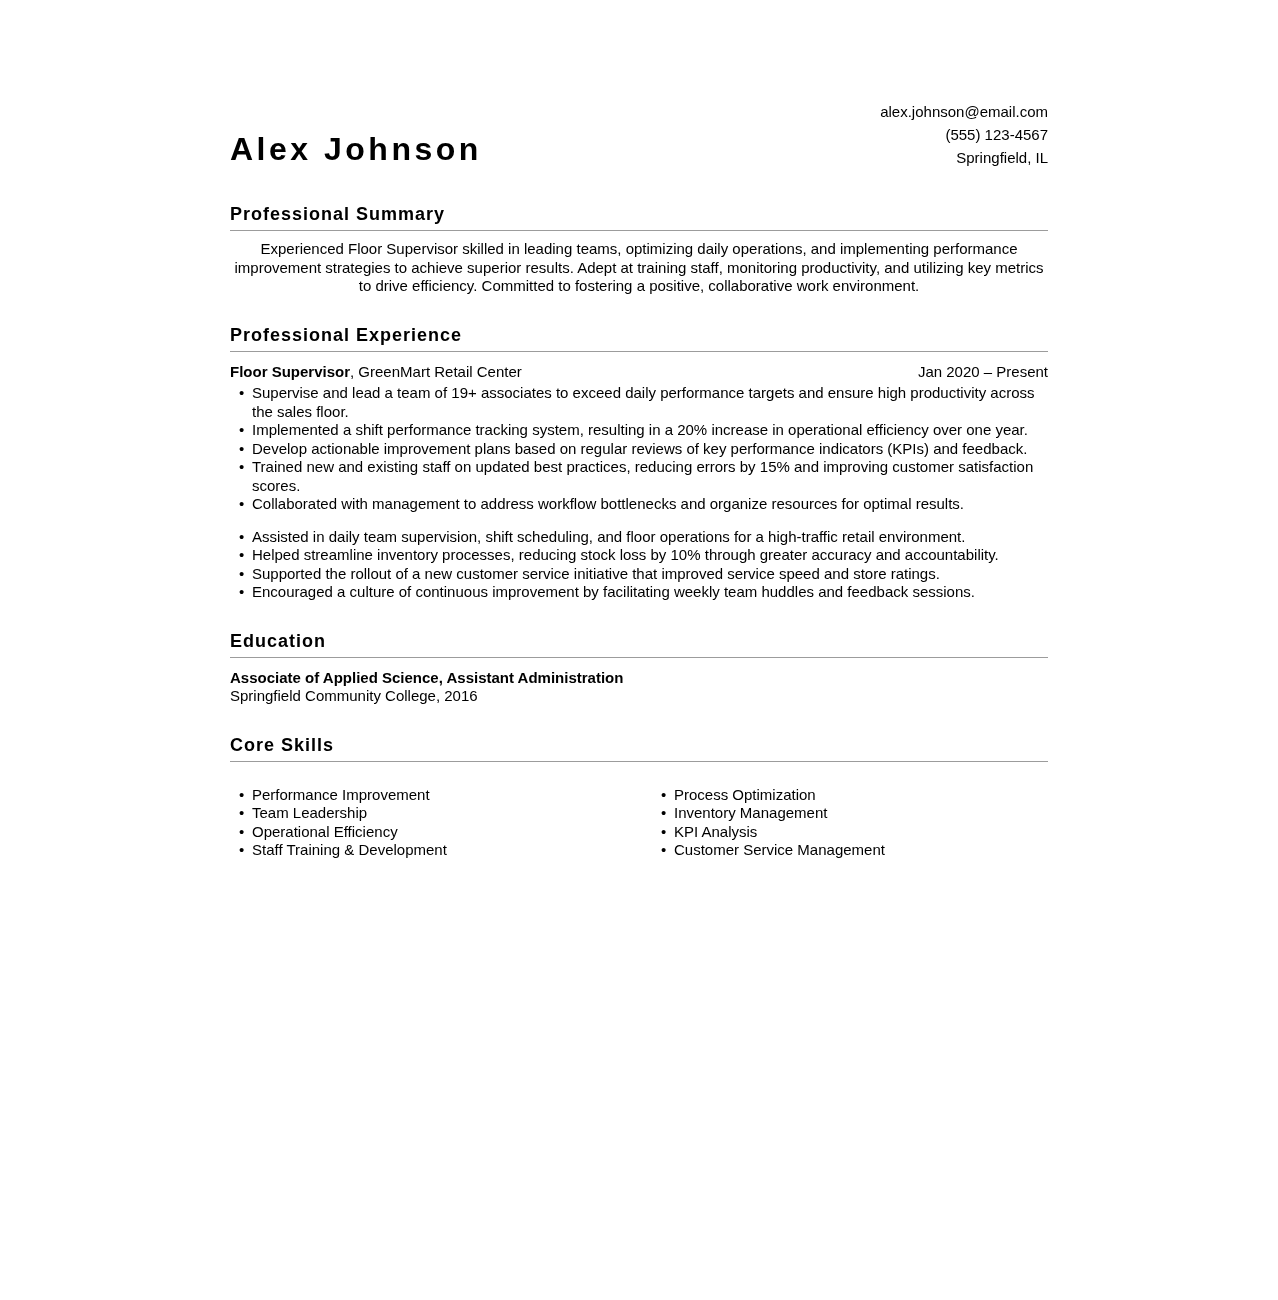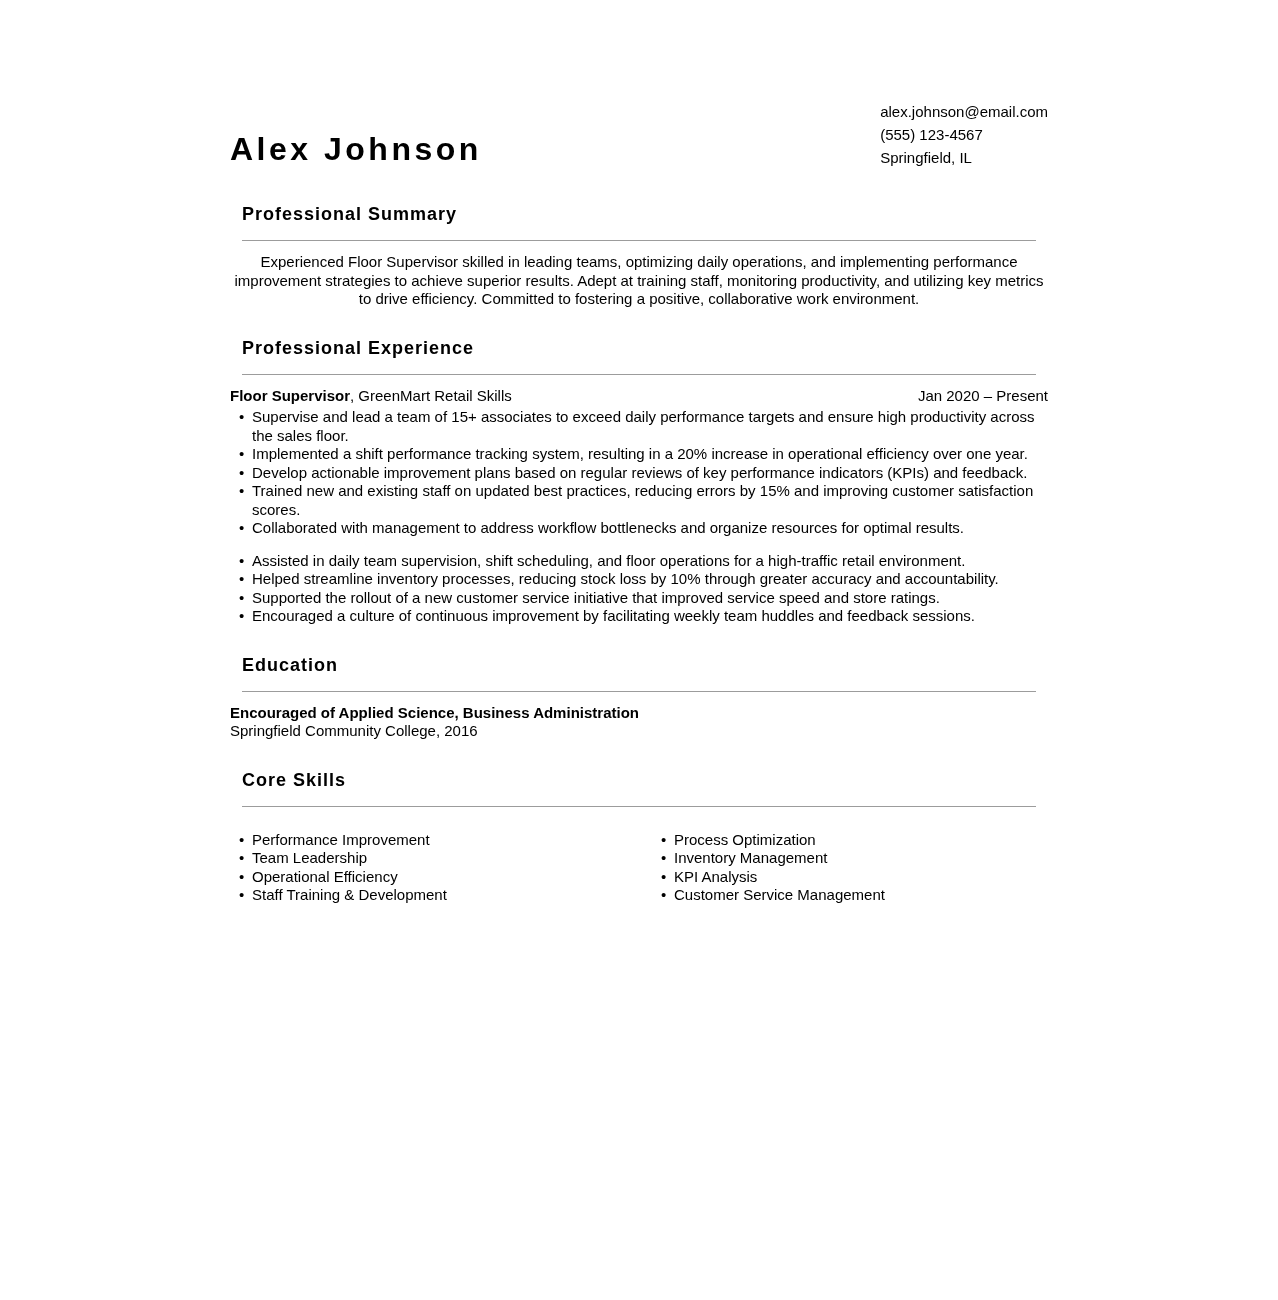--- a/index.html
+++ b/index.html
@@ -33,35 +33,35 @@
   }
   .person-name {
     margin: 31px 16px 0 0;
     font-size: 32px;
     line-height: 36px;
     font-weight: bold;
     letter-spacing: 3.5px;
     white-space: nowrap;
   }
   .contact {
-    text-align: left;
+    text-align: right;
     font-size: 15px;
     line-height: 23px;
   }
 
   
   .section { margin-top: 28px; }
   .section-summary { margin-top: 34px; }
   .section-heading {
-    margin: 12px;
+    margin: 0;
     font-size: 18px;
     line-height: 22px;
     font-weight: bold;
     letter-spacing: 1px;
-    padding-bottom: 15px;
+    padding-bottom: 5px;
     border-bottom: 1px solid #9c9c9c;
   }
 
   .body-text {
     font-size: 15px;
     line-height: 18.5px;
   }
   .summary-text {
     margin: 9px 0 0 0;
     text-align: center;
@@ -132,45 +132,45 @@
     <section class="section section-summary">
       <h2 class="section-heading">Professional Summary</h2>
       <p class="body-text summary-text">Experienced Floor Supervisor skilled in leading teams, optimizing daily operations, and implementing performance improvement strategies to achieve superior results. Adept at training staff, monitoring productivity, and utilizing key metrics to drive efficiency. Committed to fostering a positive, collaborative work environment.</p>
     </section>
 
     <section class="section">
       <h2 class="section-heading">Professional Experience</h2>
 
       <div class="job body-text">
         <div class="job-header">
-          <div class="job-title-line"><span class="job-title">Floor Supervisor</span><span class="job-company">, GreenMart Retail Skills</span></div>
+          <div class="job-title-line"><span class="job-title">Floor Supervisor</span><span class="job-company">, GreenMart Retail Center</span></div>
           <div class="job-dates">Jan 2020 – Present</div>
         </div>
         <ul class="bullets">
-          <li>Supervise and lead a team of 15+ associates to exceed daily performance targets and ensure high productivity across the sales floor.</li>
+          <li>Supervise and lead a team of 19+ associates to exceed daily performance targets and ensure high productivity across the sales floor.</li>
           <li>Implemented a shift performance tracking system, resulting in a 20% increase in operational efficiency over one year.</li>
           <li>Develop actionable improvement plans based on regular reviews of key performance indicators (KPIs) and feedback.</li>
           <li>Trained new and existing staff on updated best practices, reducing errors by 15% and improving customer satisfaction scores.</li>
           <li>Collaborated with management to address workflow bottlenecks and organize resources for optimal results.</li>
         </ul>
       </div>
 
       <div class="job job-second body-text">
         <ul class="bullets">
           <li>Assisted in daily team supervision, shift scheduling, and floor operations for a high-traffic retail environment.</li>
           <li>Helped streamline inventory processes, reducing stock loss by 10% through greater accuracy and accountability.</li>
           <li>Supported the rollout of a new customer service initiative that improved service speed and store ratings.</li>
           <li>Encouraged a culture of continuous improvement by facilitating weekly team huddles and feedback sessions.</li>
         </ul>
       </div>
     </section>
 
     <section class="section">
       <h2 class="section-heading">Education</h2>
-      <div class="body-text degree">Encouraged of Applied Science, Business Administration</div>
+      <div class="body-text degree">Associate of Applied Science, Assistant Administration</div>
       <div class="body-text school">Springfield Community College, 2016</div>
     </section>
 
     <section class="section">
       <h2 class="section-heading">Core Skills</h2>
       <div class="skills-columns">
         <div class="skills-col-left">
           <ul class="bullets">
             <li>Performance Improvement</li>
             <li>Team Leadership</li>

